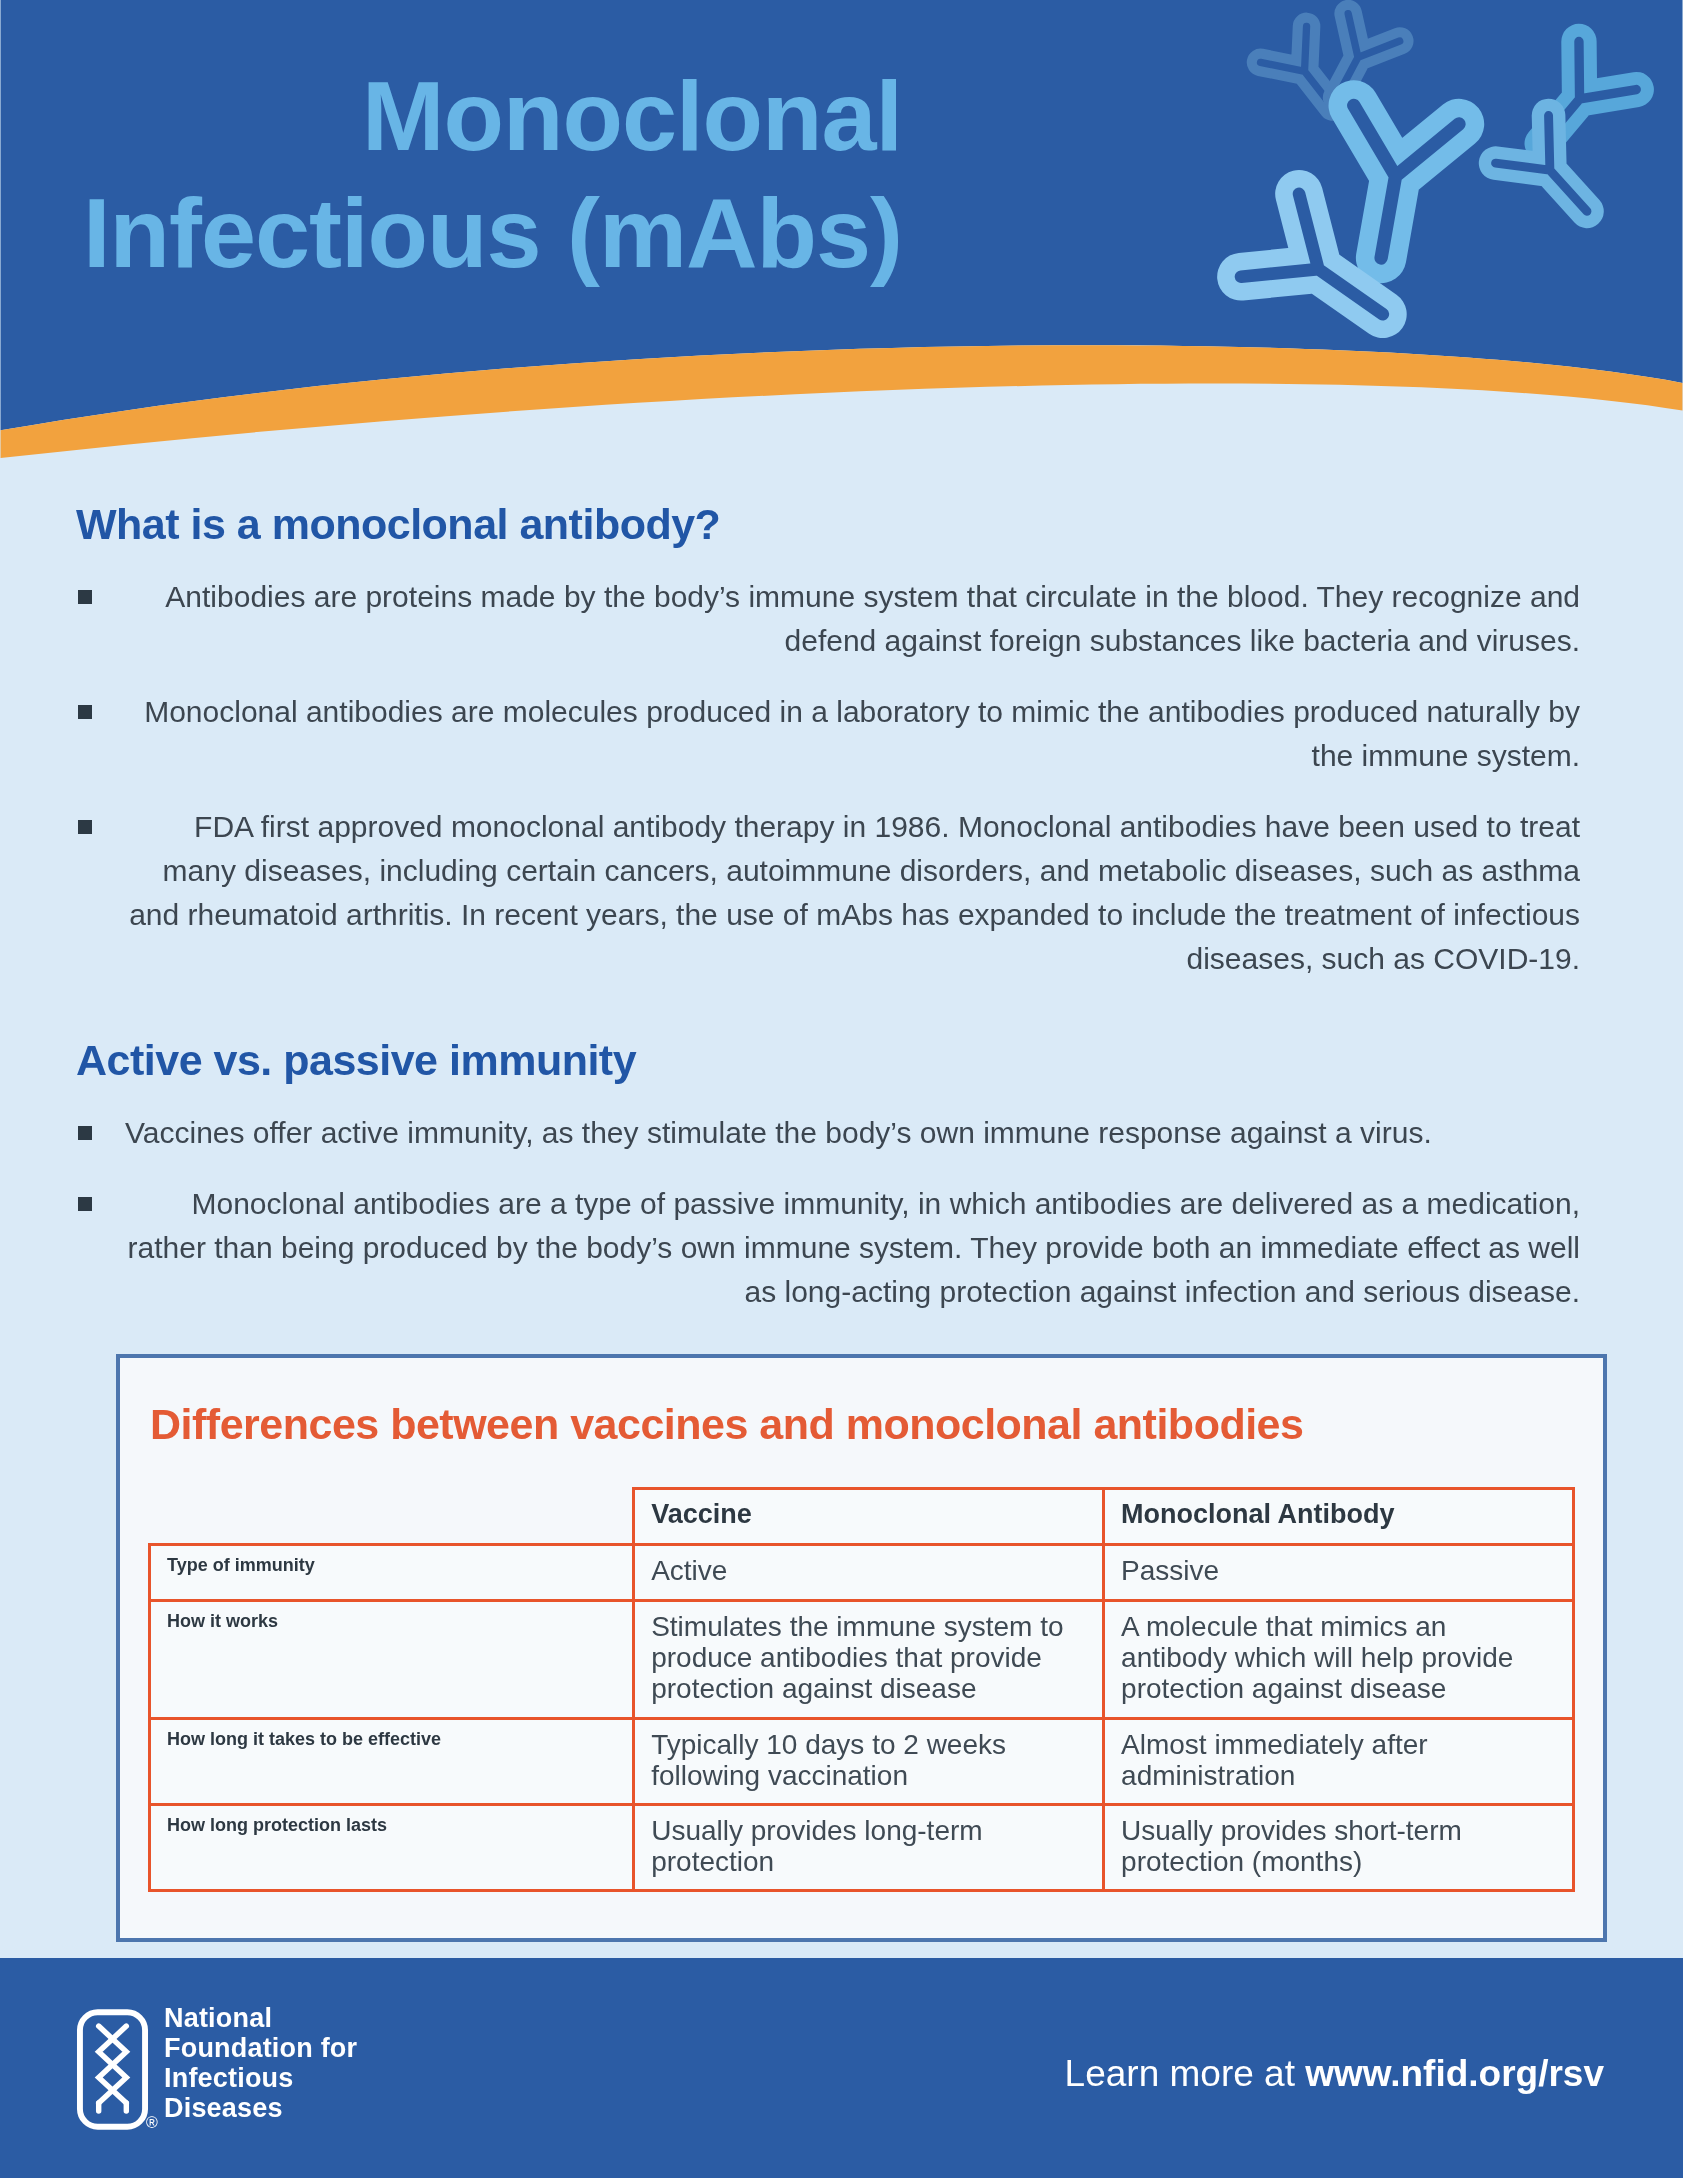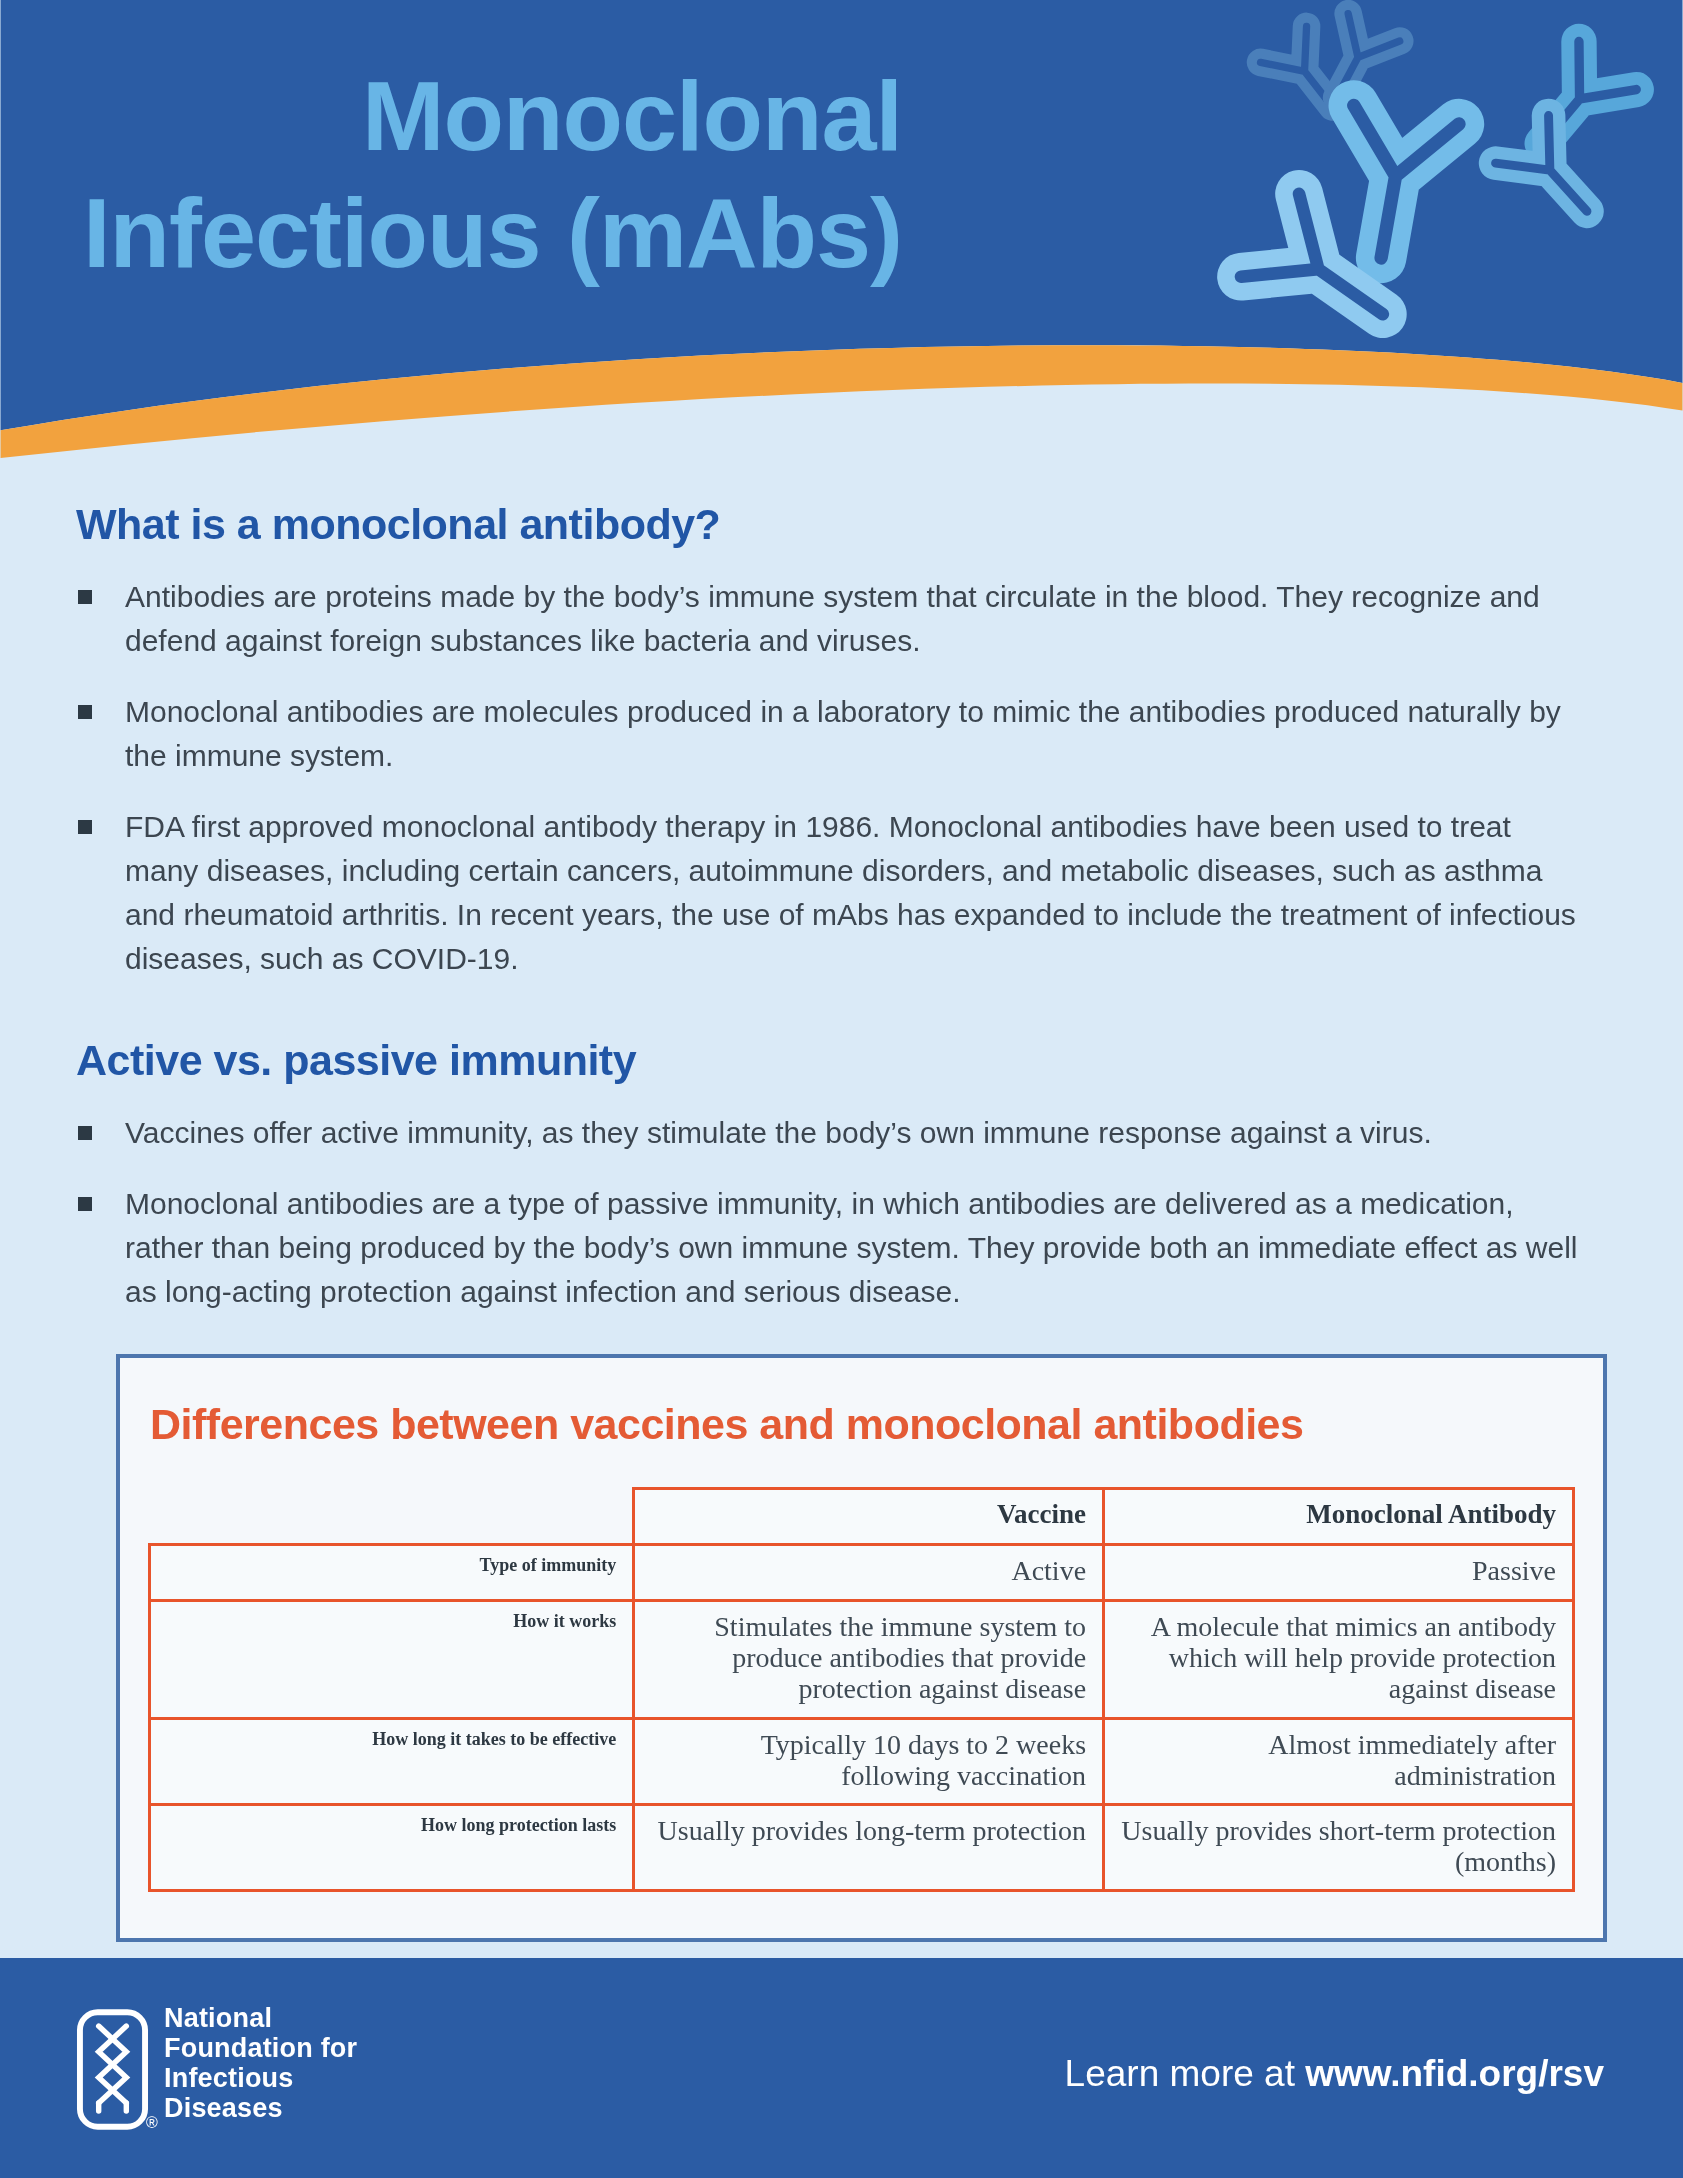--- a/index.html
+++ b/index.html
@@ -8,33 +8,33 @@
 
   
   .header-svg{position:absolute;top:0;left:0;display:block;}
   .page-title{position:absolute;left:83px;top:57px;font-size:99px;font-weight:bold;
     color:#68b5e6;line-height:117px;letter-spacing:-1px;text-align:right;}
 
   
   .content{position:absolute;left:76px;top:500px;width:1531px;}
   h2.sec{margin:0;font-size:43px;font-weight:bold;color:#2156a6;letter-spacing:-0.5px;}
   h2.sec2{margin-top:55px;}
-  ul.blist{list-style:none;margin:26px 0 0 0;padding:0;}
+  ul.blist{list-style:none;margin:26px 0 0 0;padding:0;text-align:right;}
   ul.blist li{display:flex;align-items:flex-start;margin-bottom:27px;}
   .sq{flex:0 0 auto;width:14px;height:14px;background:#2c3944;margin:15px 33px 0 2px;}
   .btxt{font-size:30px;line-height:44px;color:#3c4650;max-width:1455px;}
 
   
   .cbox{margin-top:40px;background:#f5f8fb;border:4px solid #4d76ae;
     padding:40px 28px 46px 28px;margin-left:40px;}
   .cbox-title{font-size:43px;font-weight:bold;color:#e45b35;margin:2px 0 38px 2px;letter-spacing:-0.5px;}
   table.cmp{border-collapse:collapse;table-layout:fixed;width:100%;}
   table.cmp col.c1{width:34%;} table.cmp col.c2{width:33%;} table.cmp col.c3{width:33%;}
   table.cmp th,table.cmp td{border:3px solid #e8542b;background:#f7fafc;
-    vertical-align:top;text-align:right;padding:9px 16px 11px 16px;font-family:Liberation Serif, serif;}
+    vertical-align:top;text-align:left;padding:9px 16px 11px 16px;}
   table.cmp .corner{border:none;background:transparent;}
   table.cmp th.colhead{font-size:27px;font-weight:bold;color:#2d3842;height:33px;}
   table.cmp th.rowlabel{font-size:18px;font-weight:bold;color:#2d3842;}
   table.cmp td.val{font-size:28px;line-height:31px;color:#3f4a54;font-weight:normal;}
   table.cmp tr.r1 td, table.cmp tr.r1 th{height:33px;}
   table.cmp tr.r2 td, table.cmp tr.r2 th{height:95px;}
   table.cmp tr.r3 td, table.cmp tr.r3 th{height:63px;}
   table.cmp tr.r4 td, table.cmp tr.r4 th{height:63px;}
 
   

